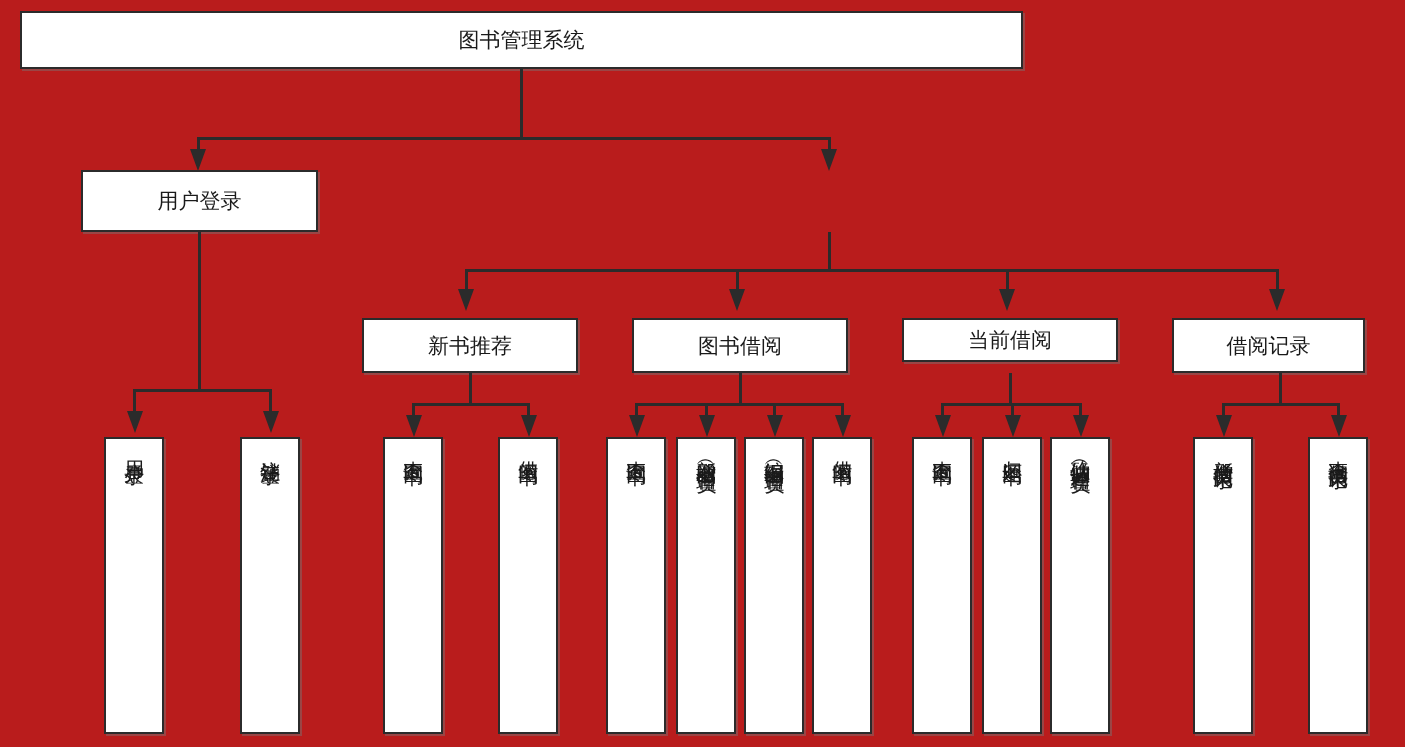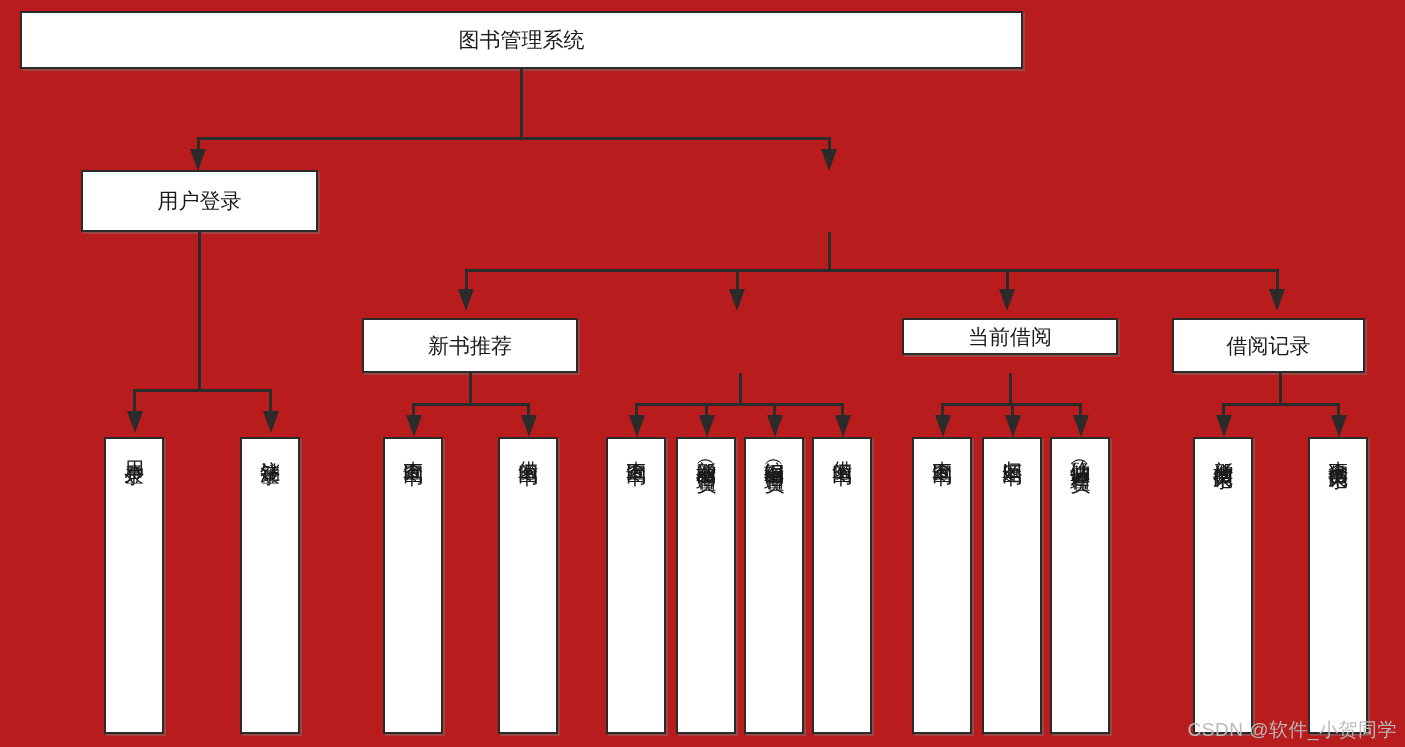--- a/index.html
+++ b/index.html
@@ -115,21 +115,24 @@
   <div class="vline" style="left:736px; top:269px; height:22px;"></div>
   <div class="arrow" style="left:729px; top:289px;"></div>
   <div class="vline" style="left:1006px; top:269px; height:22px;"></div>
   <div class="arrow" style="left:999px; top:289px;"></div>
   <div class="vline" style="left:1276px; top:269px; height:22px;"></div>
   <div class="arrow" style="left:1269px; top:289px;"></div>
 
   <div class="node level3" style="left:362px; top:318px; width:216px; height:55px;">
     <span>新书推荐</span>
   </div>
-  <div class="node level3" style="left:902px; top:318px; width:216px; height:37px;">
+  <div class="node level3" style="left:632px; top:318px; width:216px; height:55px;">
+    <span>图书借阅</span>
+  </div>
+  <div class="node level3" style="left:902px; top:318px; width:216px; height:44px;">
     <span>当前借阅</span>
   </div>
   <div class="node level3" style="left:1172px; top:318px; width:193px; height:55px;">
     <span>借阅记录</span>
   </div>
 
   <div class="vline" style="left:469px; top:373px; height:33px;"></div>
   <div class="hline" style="left:412px; top:403px; width:118px;"></div>
   <div class="vline" style="left:412px; top:403px; height:14px;"></div>
   <div class="arrow" style="left:406px; top:415px;"></div>
@@ -200,15 +203,14 @@
     <span class="vtext">确认归还（管理员）</span>
   </div>
 
   <div class="node leaf" style="left:1193px; top:437px; width:60px; height:297px;">
     <span class="vtext">新增借阅记录</span>
   </div>
   <div class="node leaf" style="left:1308px; top:437px; width:60px; height:297px;">
     <span class="vtext">查询借阅记录</span>
   </div>
 
-  <div id="watermark">CSDN @软件_小贺同学</div>
 
 </div>
 
 </body></html>

